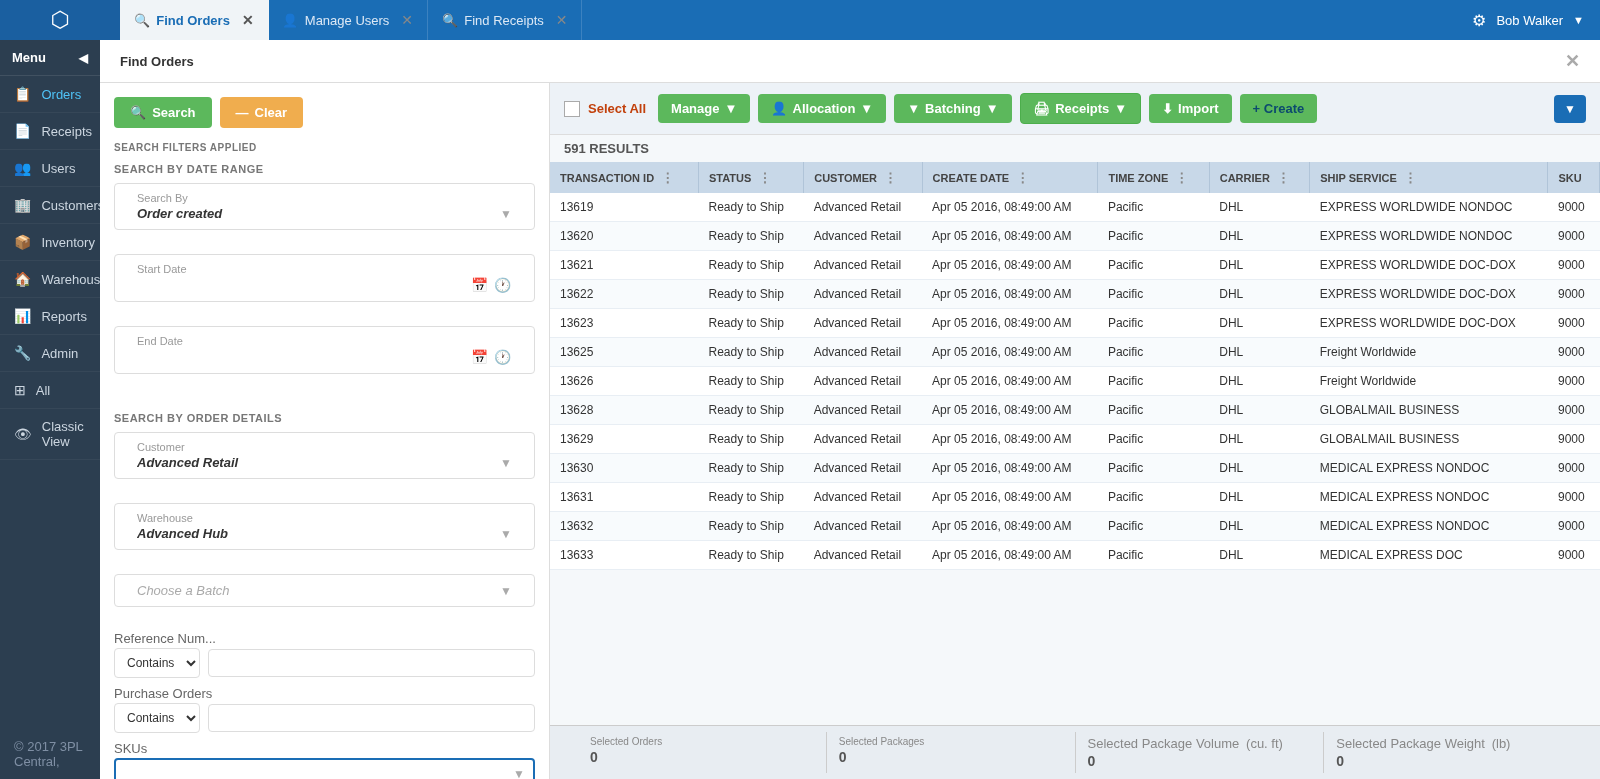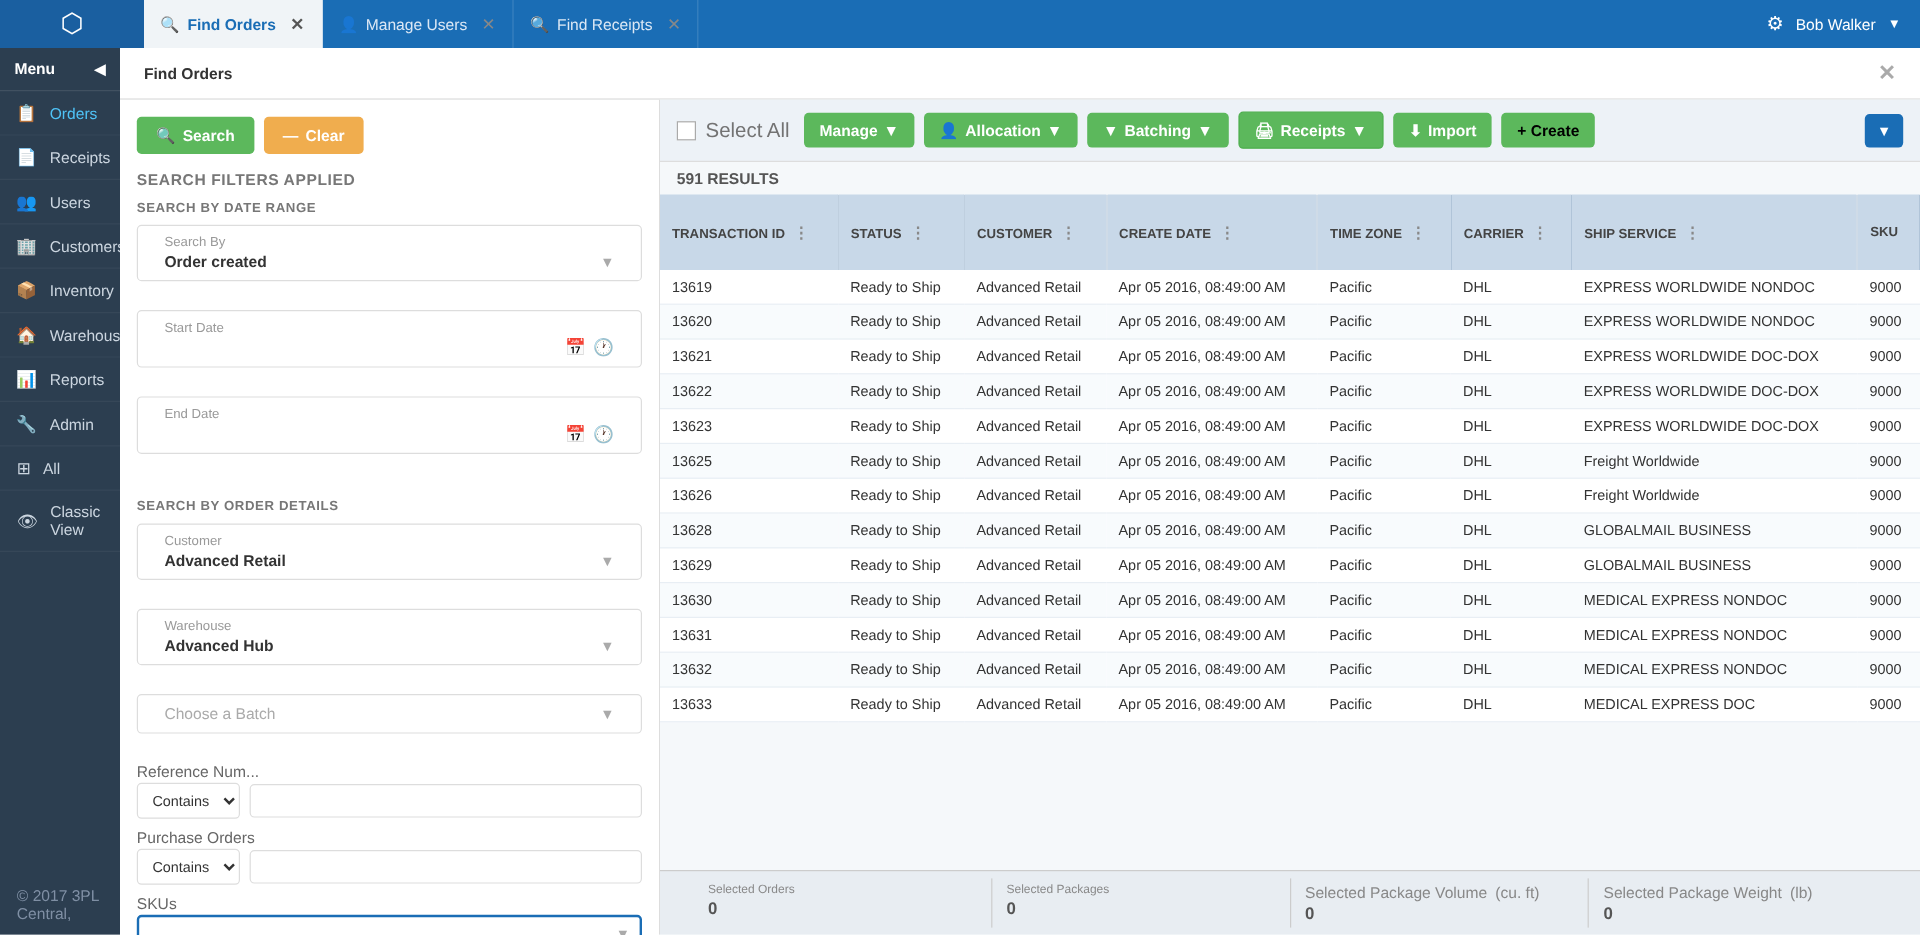--- a/index.html
+++ b/index.html
@@ -35,59 +35,59 @@
     .page-header-close { color: #aaa; cursor: pointer; font-size: 18px; }
 
     
     .inner-layout { display: flex; flex: 1; overflow: hidden; }
 
     
     .left-panel { width: 450px; min-width: 450px; background: white; border-right: 1px solid #ddd; display: flex; flex-direction: column; overflow-y: auto; padding: 14px; position: relative; }
     .search-buttons { display: flex; gap: 8px; margin-bottom: 14px; }
     .btn-search { background: #5cb85c; color: white; border: none; border-radius: 4px; padding: 8px 16px; cursor: pointer; display: flex; align-items: center; gap: 6px; font-size: 13px; font-weight: bold; }
     .btn-clear { background: #f0ad4e; color: white; border: none; border-radius: 4px; padding: 8px 16px; cursor: pointer; display: flex; align-items: center; gap: 6px; font-size: 13px; font-weight: bold; }
-    .filters-label { font-size: 13px; color: #777; font-weight: bold; letter-spacing: 0.5px; margin-bottom: 10px; text-transform: uppercase; }
+    .filters-label { font-size: 10px; color: #777; font-weight: bold; letter-spacing: 0.5px; margin-bottom: 10px; text-transform: uppercase; }
     .filter-section { margin-bottom: 14px; }
     .filter-section-title { font-size: 11px; color: #777; font-weight: bold; letter-spacing: 0.5px; margin-bottom: 8px; text-transform: uppercase; }
     .filter-box { border: 1px solid #ddd; border-radius: 4px; padding: 8px 22px; margin-bottom: 24px; background: white; }
     .filter-box label { font-size: 11px; color: #999; display: block; margin-bottom: 2px; }
-    .filter-select { width: 100%; border: none; outline: none; font-size: 13px; color: #333; font-weight: bold; background: transparent; cursor: pointer; appearance: none; -webkit-appearance: none; }
+    .filter-select { width: 100%; border: none; outline: none; font-size: 13px; color: #333; font-weight: bold; background: transparent; cursor: pointer; appearance: none; font-style: italic; -webkit-appearance: none; }
     .select-wrapper { position: relative; display: flex; align-items: center; }
     .select-wrapper .chevron { position: absolute; right: 0; color: #aaa; font-size: 12px; pointer-events: none; }
     .date-input-wrapper { display: flex; align-items: center; gap: 6px; }
     .date-input { border: none; outline: none; font-size: 13px; color: #555; flex: 1; background: transparent; }
     .date-icon { color: #aaa; cursor: pointer; font-size: 14px; }
     .filter-row { display: flex; gap: 8px; align-items: center; margin-bottom: 8px; }
     .filter-row select { border: 1px solid #ddd; border-radius: 4px; padding: 6px 8px; font-size: 12px; color: #333; background: white; flex: 0 0 auto; }
     .filter-row input { border: 1px solid #ddd; border-radius: 4px; padding: 6px 8px; font-size: 12px; flex: 1; }
     .filter-label-row { font-size: 11px; color: #666; margin-bottom: 2px; }
     .sku-box { border: 2px solid #1a6db5; border-radius: 4px; padding: 6px 8px; width: 100%; display: flex; align-items: center; }
     .sku-box input { border: none; outline: none; flex: 1; font-size: 13px; }
     .sku-chevron { color: #aaa; font-size: 12px; cursor: pointer; }
 
     
     .right-panel { flex: 1; display: flex; flex-direction: column; overflow: hidden; background: #f5f8fa; }
     .toolbar { display: flex; align-items: center; padding: 10px 14px; background: #edf2f7; border-bottom: 1px solid #ddd; gap: 8px; }
     .select-all-checkbox { width: 16px; height: 16px; border: 1px solid #aaa; background: white; cursor: pointer; display: flex; align-items: center; justify-content: center; }
-    .select-all-label { font-size: 17px; color: #737373; margin-right: 4px; }
+    .select-all-label { font-size: 13px; color: #c2410c; margin-right: 4px; font-weight: bold; }
     .btn-toolbar { border: none; border-radius: 4px; padding: 7px 13px; cursor: pointer; font-size: 12px; font-weight: bold; display: flex; align-items: center; gap: 5px; }
     .btn-manage { background: #5cb85c; color: white; }
     .btn-allocation { background: #5cb85c; color: white; }
     .btn-batching { background: #5cb85c; color: white; }
     .btn-documents { background: #5cb85c; color: white; border: 1px solid #4cae4c; }
     .btn-import { background: #5cb85c; color: white; }
-    .btn-create { background: #5cb85c; color: #000000; }
+    .btn-create { background: #5cb85c; color: #0c4a6e; }
     .btn-dropdown { background: #1a6db5; color: white; border: none; border-radius: 4px; padding: 7px 10px; cursor: pointer; margin-left: auto; font-size: 12px; }
     .results-bar { padding: 6px 14px; font-size: 12px; font-weight: bold; color: #555; background: #f5f8fa; }
 
     
     .table-wrapper { flex: 1; overflow: auto; }
     table { width: 100%; border-collapse: collapse; background: white; }
     thead tr { background: #c8d8e8; }
-    th { padding: 24px 10px; text-align: left; font-size: 11px; font-weight: bold; color: #444; border-right: 1px solid #b0c4d8; white-space: nowrap; position: sticky; top: 0; background: #c8d8e8; }
+    th { padding: 8px 10px; text-align: left; font-size: 11px; font-weight: bold; color: #444; border-right: 1px solid #b0c4d8; white-space: nowrap; position: sticky; top: 0; background: #c8d8e8; }
     th .col-menu { color: #888; margin-left: 4px; cursor: pointer; }
     td { padding: 7px 10px; border-bottom: 1px solid #e8eef4; font-size: 12px; color: #333; white-space: nowrap; }
     tr:nth-child(even) td { background: #f8fbfd; }
 
     
     .bottom-bar { display: flex; background: #e8edf2; border-top: 1px solid #ccc; padding: 6px 28px; gap: 0; }
     .bottom-stat { flex: 1; border-right: 1px solid #ccc; padding: 4px 12px; }
     .bottom-stat:last-child { border-right: none; }
     .bottom-stat label { font-size: 10px; color: #888; display: block; margin-bottom: 2px; }
     .bottom-stat .stat-value { font-size: 14px; color: #555; font-weight: bold; }

